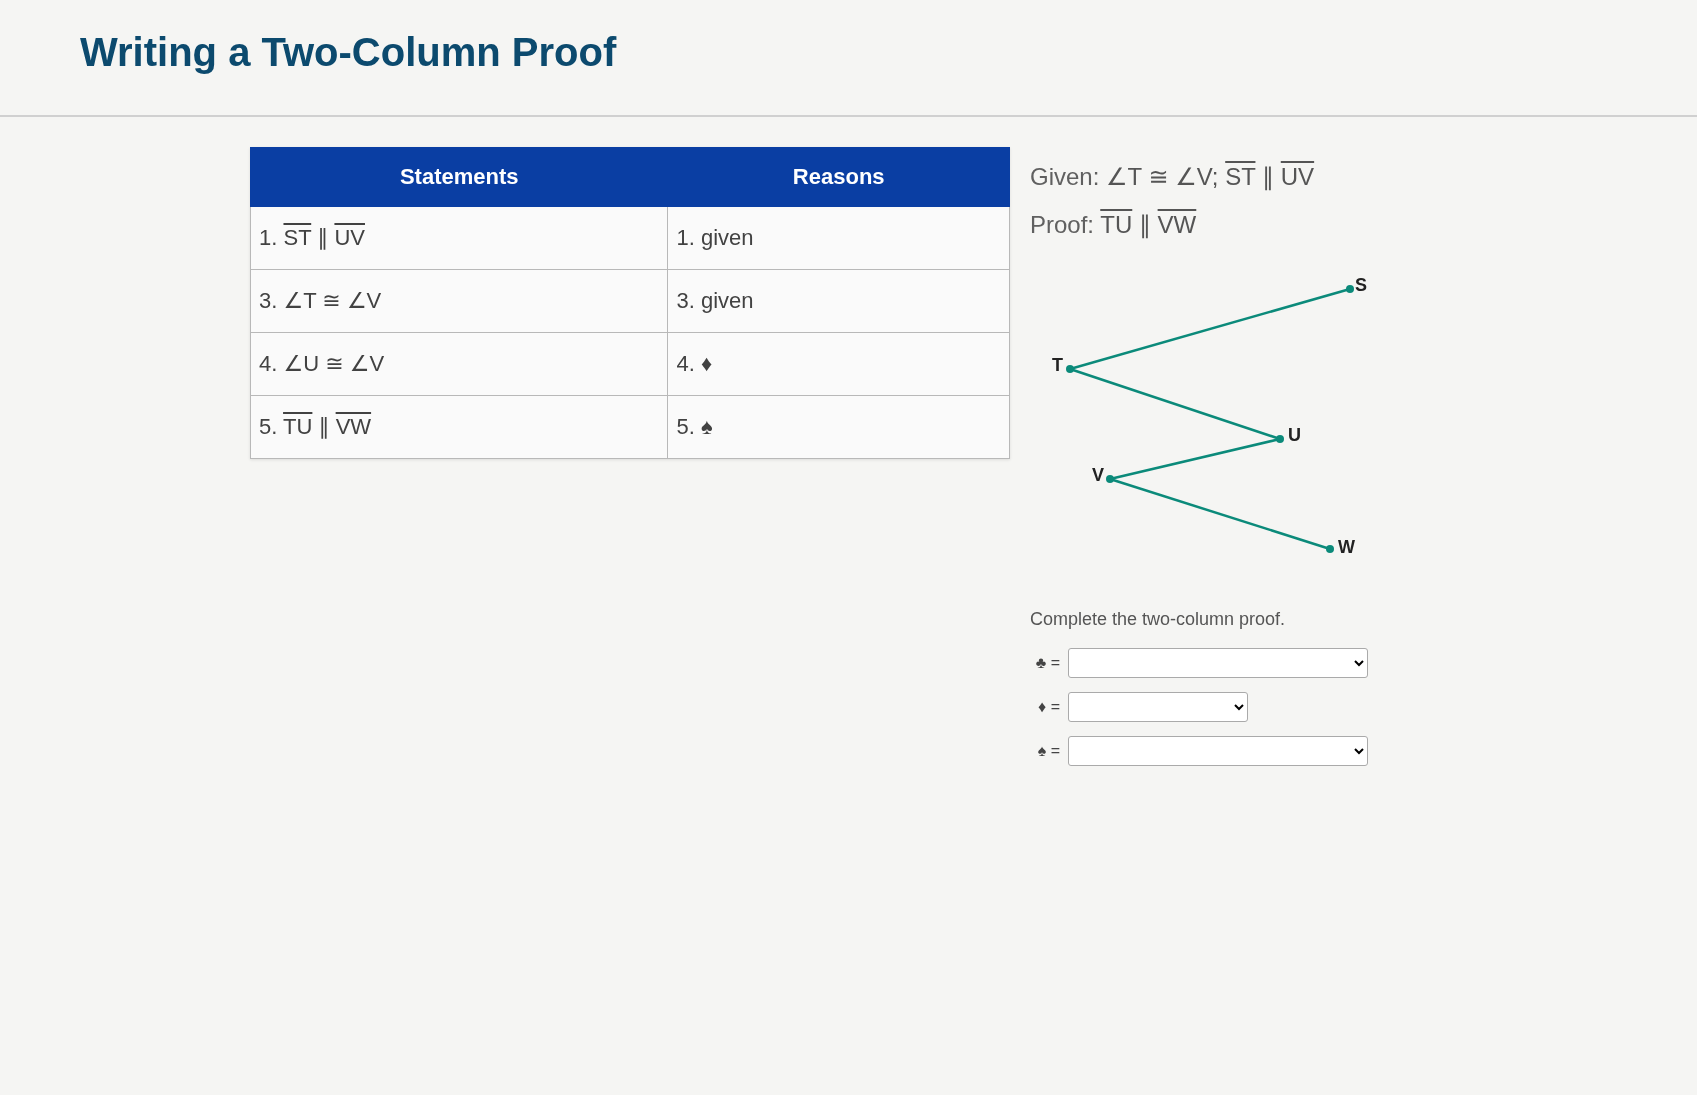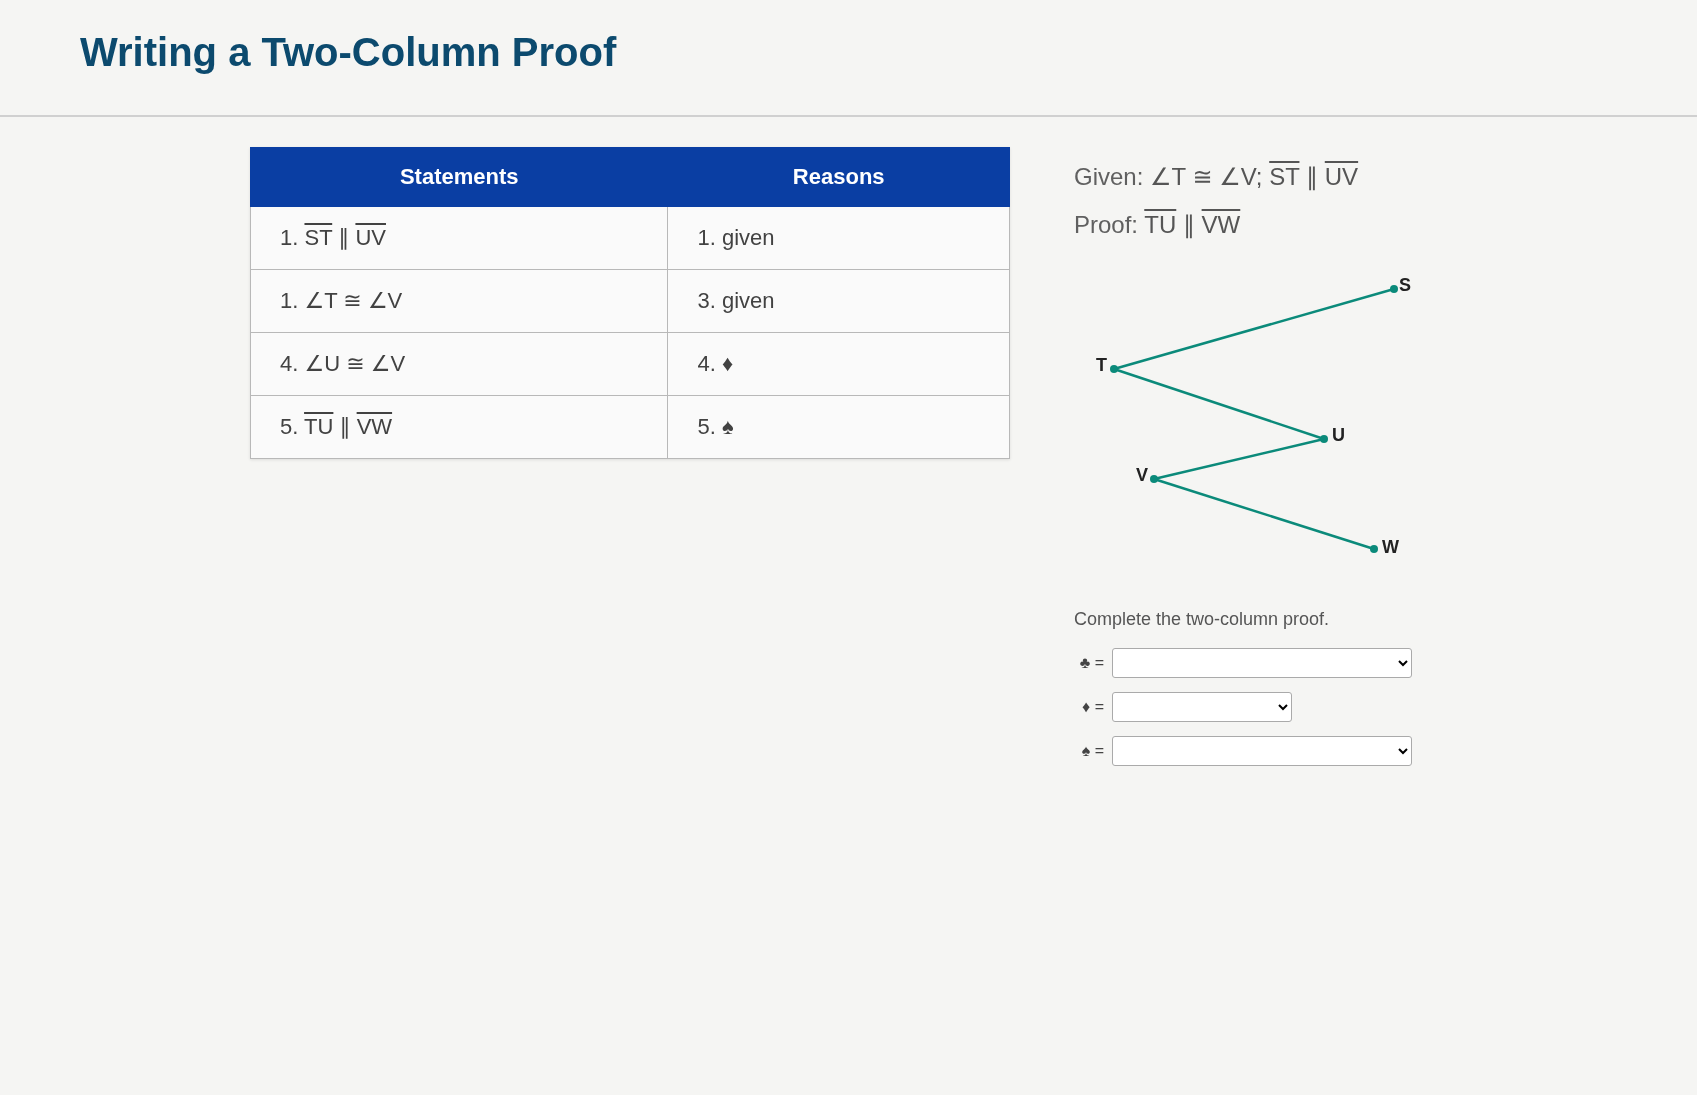--- a/index.html
+++ b/index.html
@@ -20,21 +20,21 @@
     font-size: 40px;
     font-weight: bold;
     margin: 0 0 40px 0;
   }
   .hr {
     border-top: 2px solid #d0d0d0;
     margin: 0 -80px 30px -80px;
   }
   .content {
     display: flex;
-    gap: 64px;
+    gap: 20px;
   }
   .left {
     flex: 0 0 760px;
     margin-left: 170px;
   }
   table.proof {
     border-collapse: collapse;
     width: 100%;
     background: #fff;
     box-shadow: 0 1px 3px rgba(0,0,0,0.1);
@@ -43,21 +43,21 @@
     background: #0a3ea3;
     color: #fff;
     font-size: 22px;
     font-weight: bold;
     padding: 16px 20px;
     text-align: center;
     border: 1px solid #0a3ea3;
   }
   table.proof td {
     border: 1px solid #b8b8b8;
-    padding: 18px 29px;
+    padding: 18px 8px;
     font-size: 22px;
     color: #424242;
     vertical-align: middle;
     background: #fafafa;
   }
   table.proof td.reason { width: 45%; }
   .overline {
     text-decoration: overline;
     text-decoration-thickness: 1.5px;
   }
@@ -128,21 +128,21 @@
             <th>Statements</th>
             <th>Reasons</th>
           </tr>
         </thead>
         <tbody id="proof-body">
             <tr>
               <td>1. <span class="overline">ST</span> ∥ <span class="overline">UV</span></td>
               <td class="reason">1. given</td>
             </tr>
             <tr>
-              <td>1. ∠T ≅ ∠V</td>
+              <td>3. ∠T ≅ ∠V</td>
               <td class="reason">3. given</td>
             </tr>
             <tr>
               <td>4. ∠U ≅ ∠V</td>
               <td class="reason">4. ♦</td>
             </tr>
             <tr>
               <td>5. <span class="overline">TU</span> ∥ <span class="overline">VW</span></td>
               <td class="reason">5. ♠</td>
             </tr>

